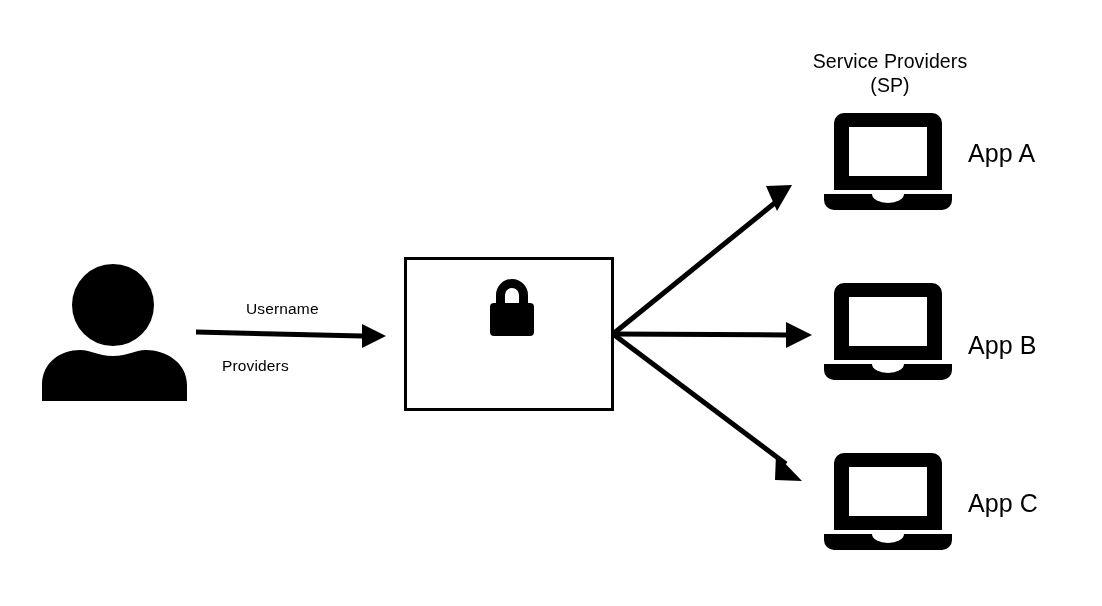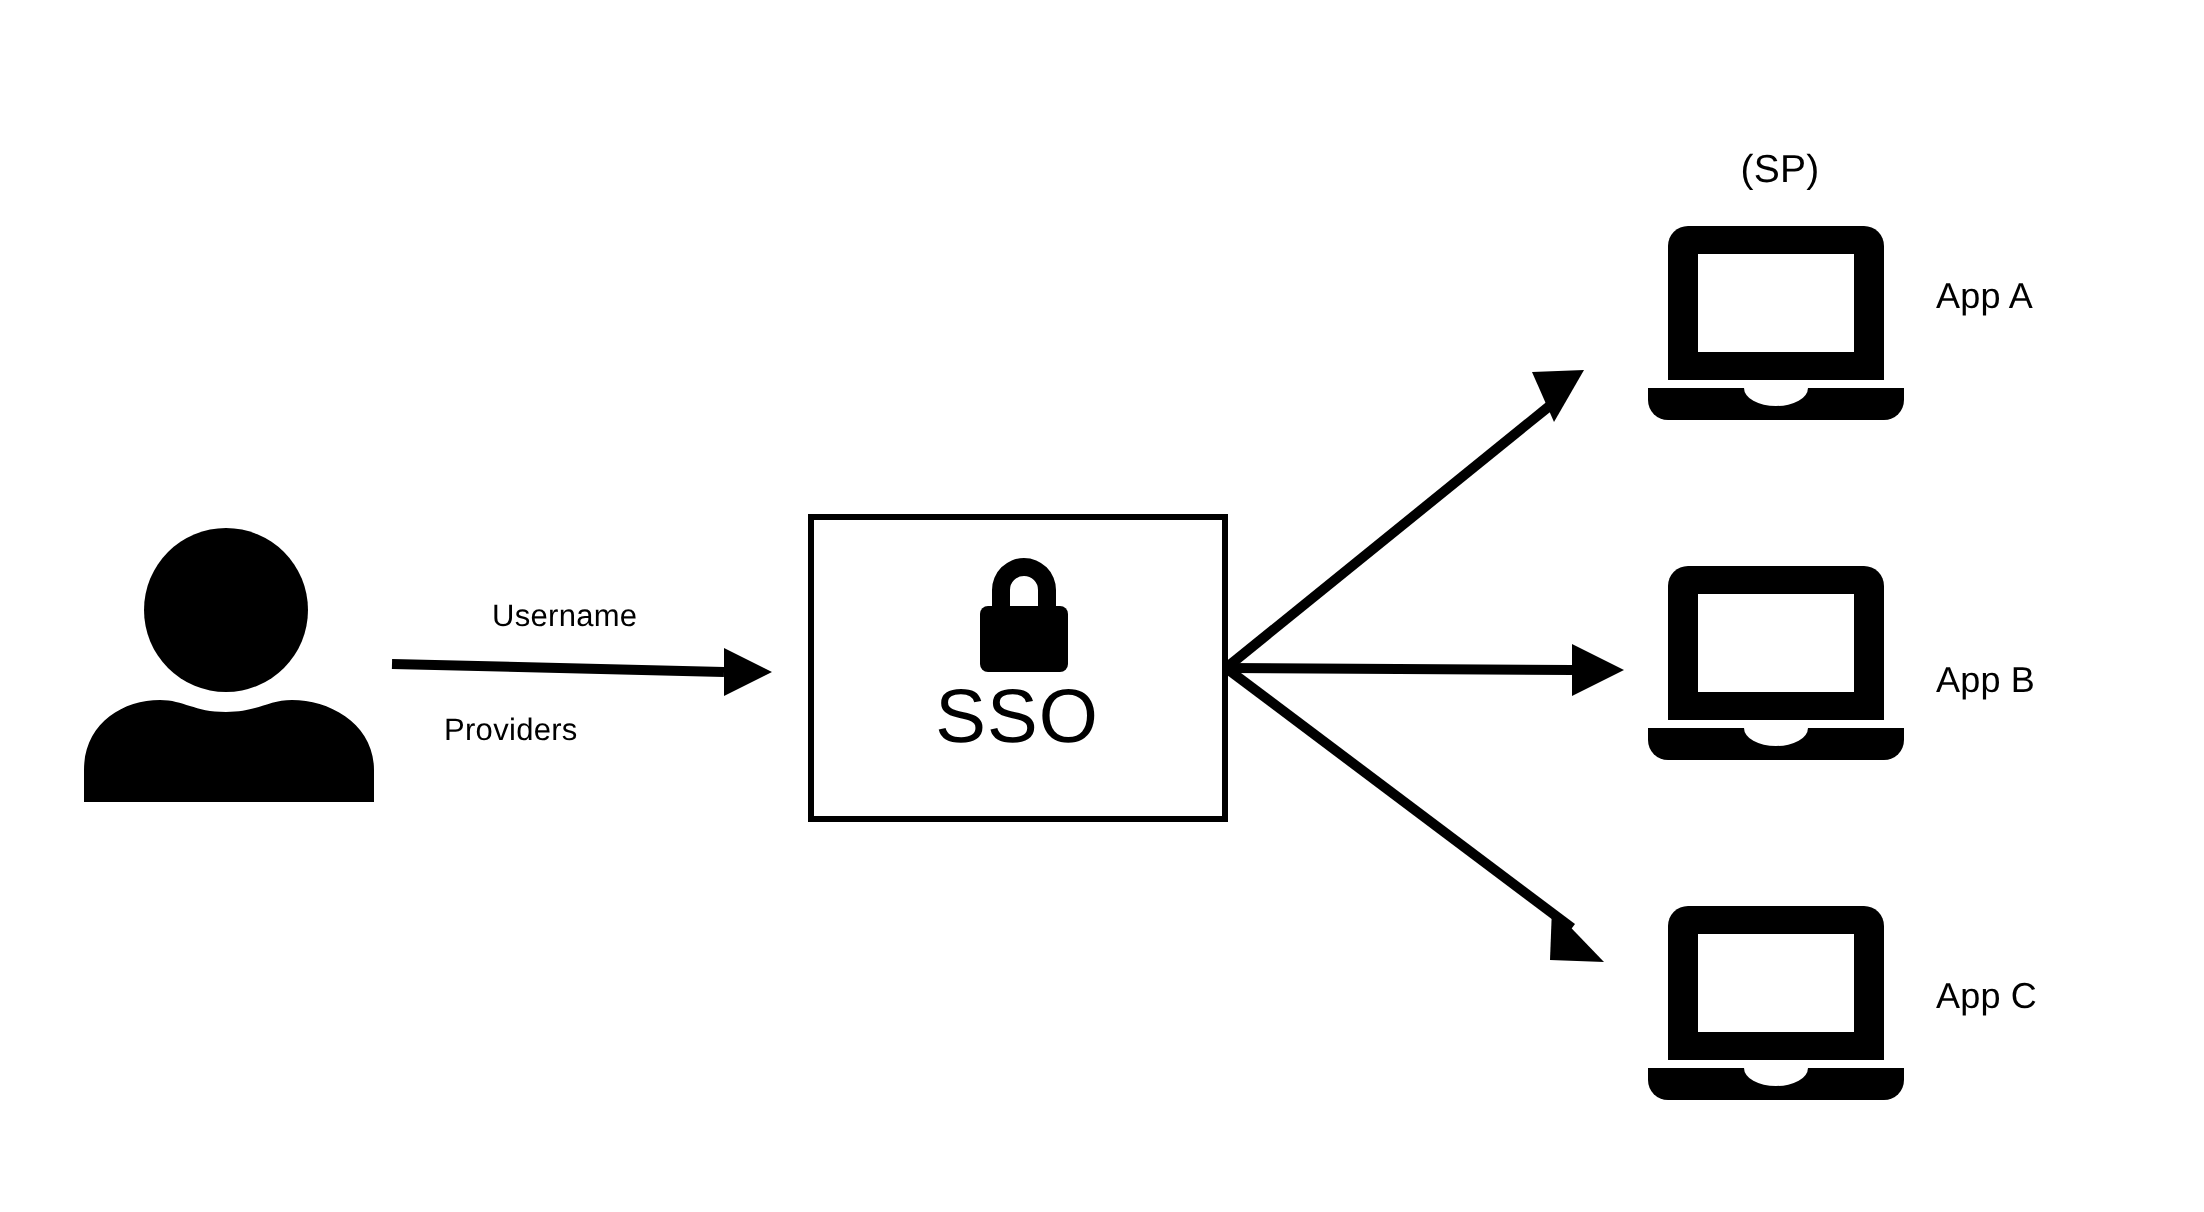--- a/index.html
+++ b/index.html
@@ -42,21 +42,21 @@
   }
   .label-cred {
     font-size: 15.5px;
     left: 222px;
     letter-spacing: 0.15px;
     font-weight: 400;
   }
   .label-cred-user { top: 300px; margin-left: 24px; }
   .label-cred-pass { top: 357px; }
   .label-app {
-    font-size: 18px;
+    font-size: 25px;
     left: 968px;
     letter-spacing: 0.1px;
   }
   .label-app-a { top: 138px; }
   .label-app-b { top: 330px; }
   .label-app-c { top: 488px; }
   .label-sso {
     font-size: 38px;
     left: 405px;
     width: 207px;
@@ -169,27 +169,26 @@
                L952,540
                A10,10 0 0 1 942,550
                L834,550
                A10,10 0 0 1 824,540
                Z"></path>
       <path d="M872,534 L904,534 A16,9 0 0 1 872,534 Z" fill="#ffffff"></path>
     </g>
 
   </svg>
 
-  <div class="txt label-sp"><br><span>(SP)</span></div>
+  <div class="txt label-sp"><span>Service Providers</span><br><span>(SP)</span></div>
 
   <div class="txt label-cred label-cred-user">Username</div>
 
   <div class="txt label-cred label-cred-pass">Providers</div>
 
-  <div class="txt label-sso">SSO</div>
 
   <div class="txt label-app label-app-a">App A</div>
 
   <div class="txt label-app label-app-b">App B</div>
 
   <div class="txt label-app label-app-c">App C</div>
 
 </div>
 
 </body></html>

